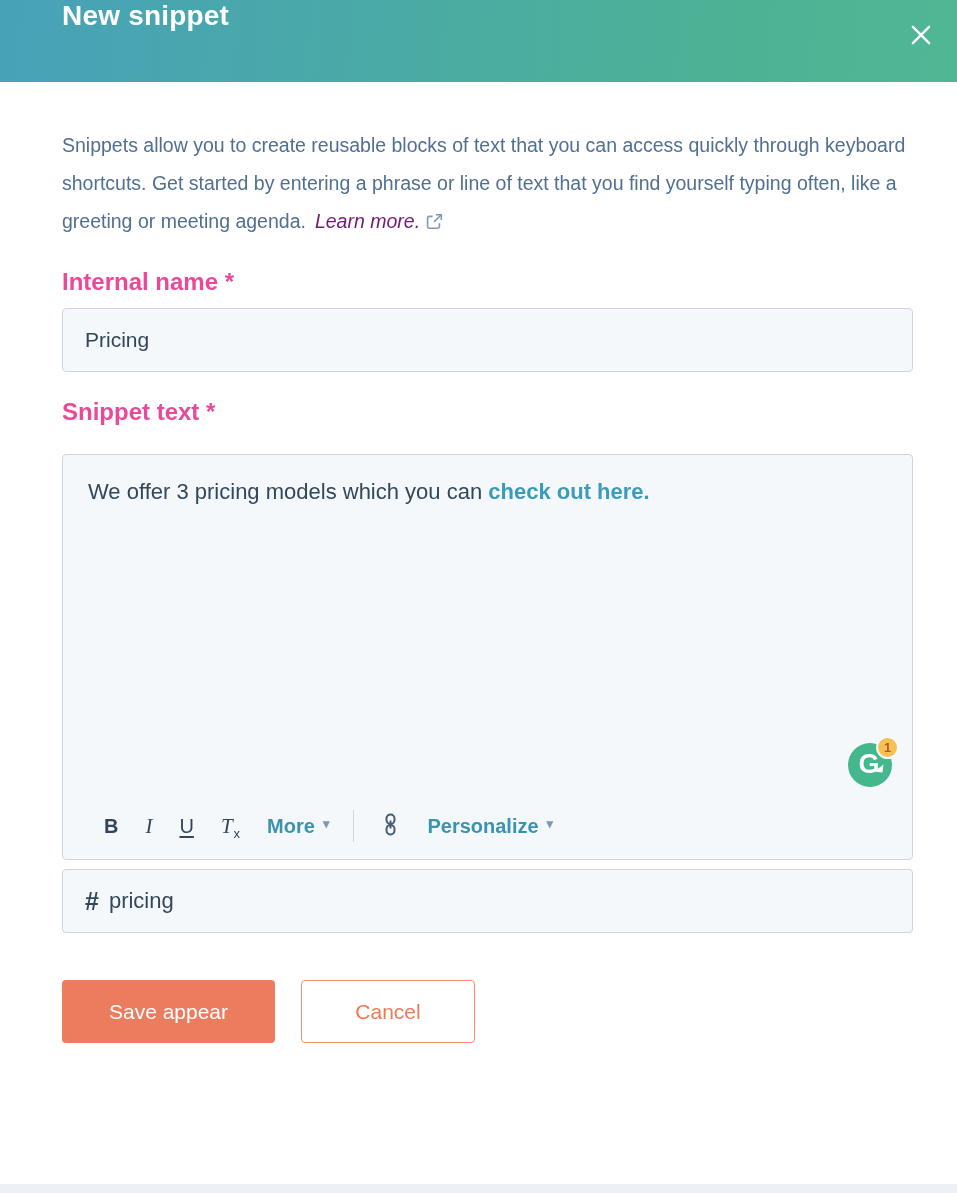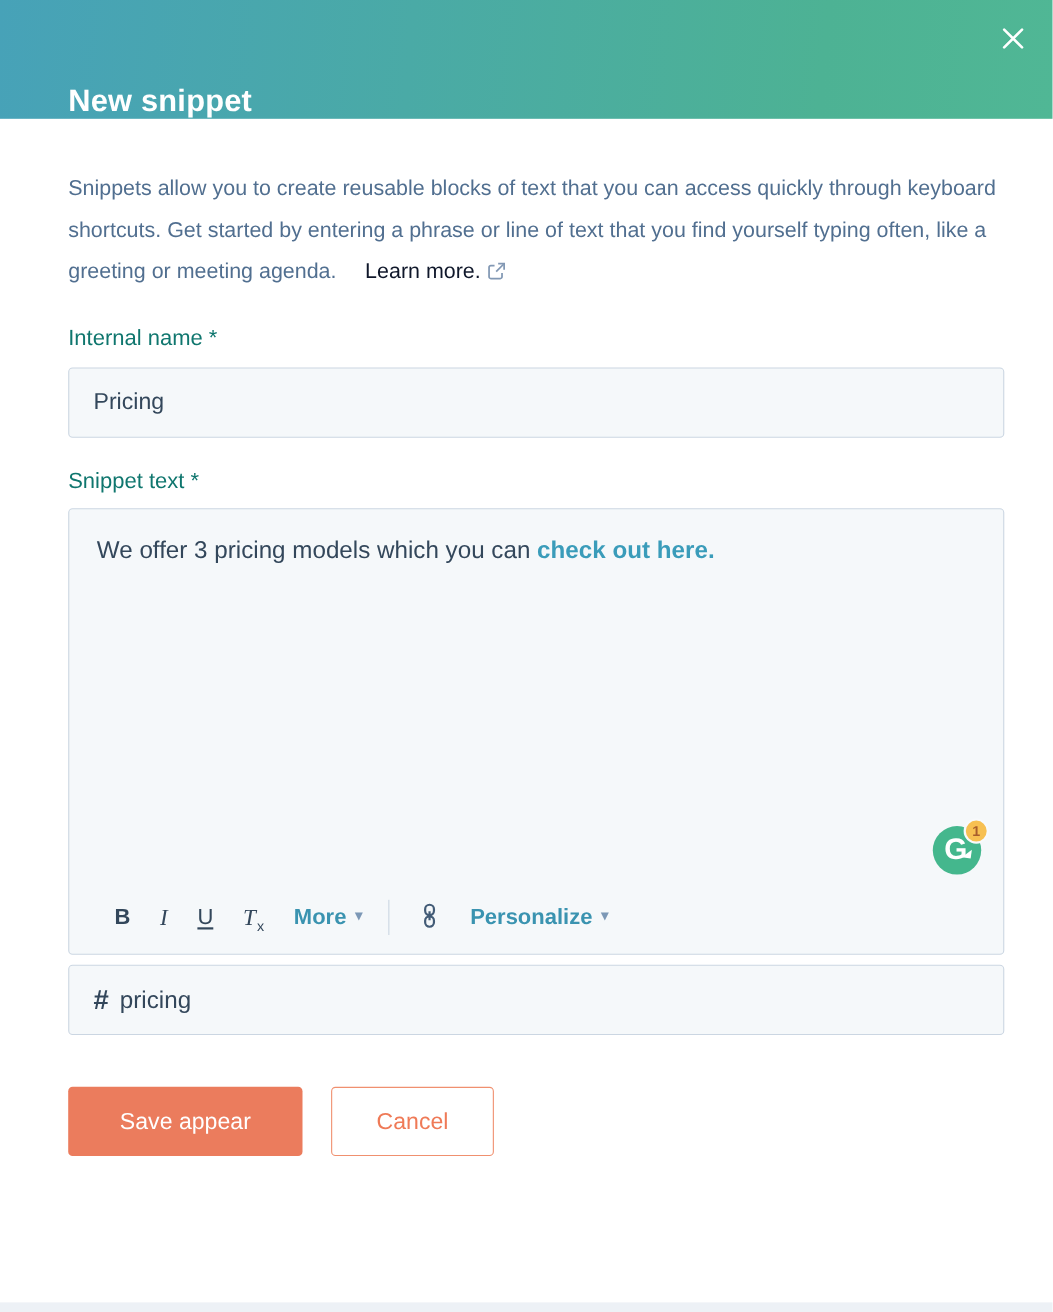--- a/index.html
+++ b/index.html
@@ -6,24 +6,24 @@
   html, body { width: 957px; height: 1193px; overflow: hidden; }
   body {
     font-family: "Liberation Sans", sans-serif;
     background: #ffffff;
     color: #33475b;
     position: relative;
   }
 
   
   .modal-header {
-    height: 108px;
+    height: 82px;
     background: linear-gradient(95deg, #47a2b8 0%, #4db294 78%, #50b795 100%);
     display: flex;
-    align-items: flex-end;
+    align-items: flex-start;
     padding: 0 62px;
     position: relative;
   }
   .modal-title {
     color: #ffffff;
     font-size: 28px;
     font-weight: 700;
     letter-spacing: 0.2px;
   }
   .close-btn {
@@ -44,33 +44,34 @@
   .content { padding: 0 44px 0 62px; }
 
   .intro {
     margin-top: 44px;
     font-size: 19.5px;
     line-height: 38px;
     color: #516f90;
     max-width: 860px;
   }
   .learn-more {
-    color: #0f172a;
+    color: #701a75;
     text-decoration: none;
-    margin-left: 26px;
+    margin-left: 9px;
     white-space: nowrap;
+    font-style: italic;
   }
   .ext-icon { display: inline-block; vertical-align: -2px; margin-left: 6px; }
 
   .field-label {
     display: block;
     margin-top: 28px;
-    font-size: 20px;
-    font-weight: 400;
-    color: #0f766e;
+    font-size: 24px;
+    font-weight: 700;
+    color: #ec4899;
     line-height: 24px;
   }
   .field-label.spaced { }
   .field-label.tight  { margin-top: 36px; }
 
   .text-input {
     display: block;
     width: 100%;
     height: 64px;
     margin-top: 14px;
@@ -80,21 +81,21 @@
     font-family: "Liberation Sans", sans-serif;
     font-size: 21px;
     color: #33475b;
     padding: 0 22px;
     outline: none;
   }
 
   
   .editor {
     position: relative;
-    margin-top: 12px;
+    margin-top: 30px;
     height: 406px;
     background: #f5f8fa;
     border: 1px solid #cbd6e2;
     border-radius: 4px;
   }
   .editor-body {
     padding: 22px 24px 0 25px;
     font-size: 22px;
     line-height: 30px;
     color: #33475b;
@@ -216,21 +217,21 @@
   .btn-primary {
     background: #eb7c5d;
     color: #ffffff;
     border: none;
     width: 213px;
   }
   .btn-secondary {
     background: #ffffff;
     color: #ef7a57;
     border: 1px solid #f0906f;
-    width: 148px;
+    width: 174px;
   }
 
   .bottom-strip {
     position: absolute;
     left: 0; bottom: 0;
     width: 100%;
     height: 9px;
     background: #edf1f6;
   }
 </style>

